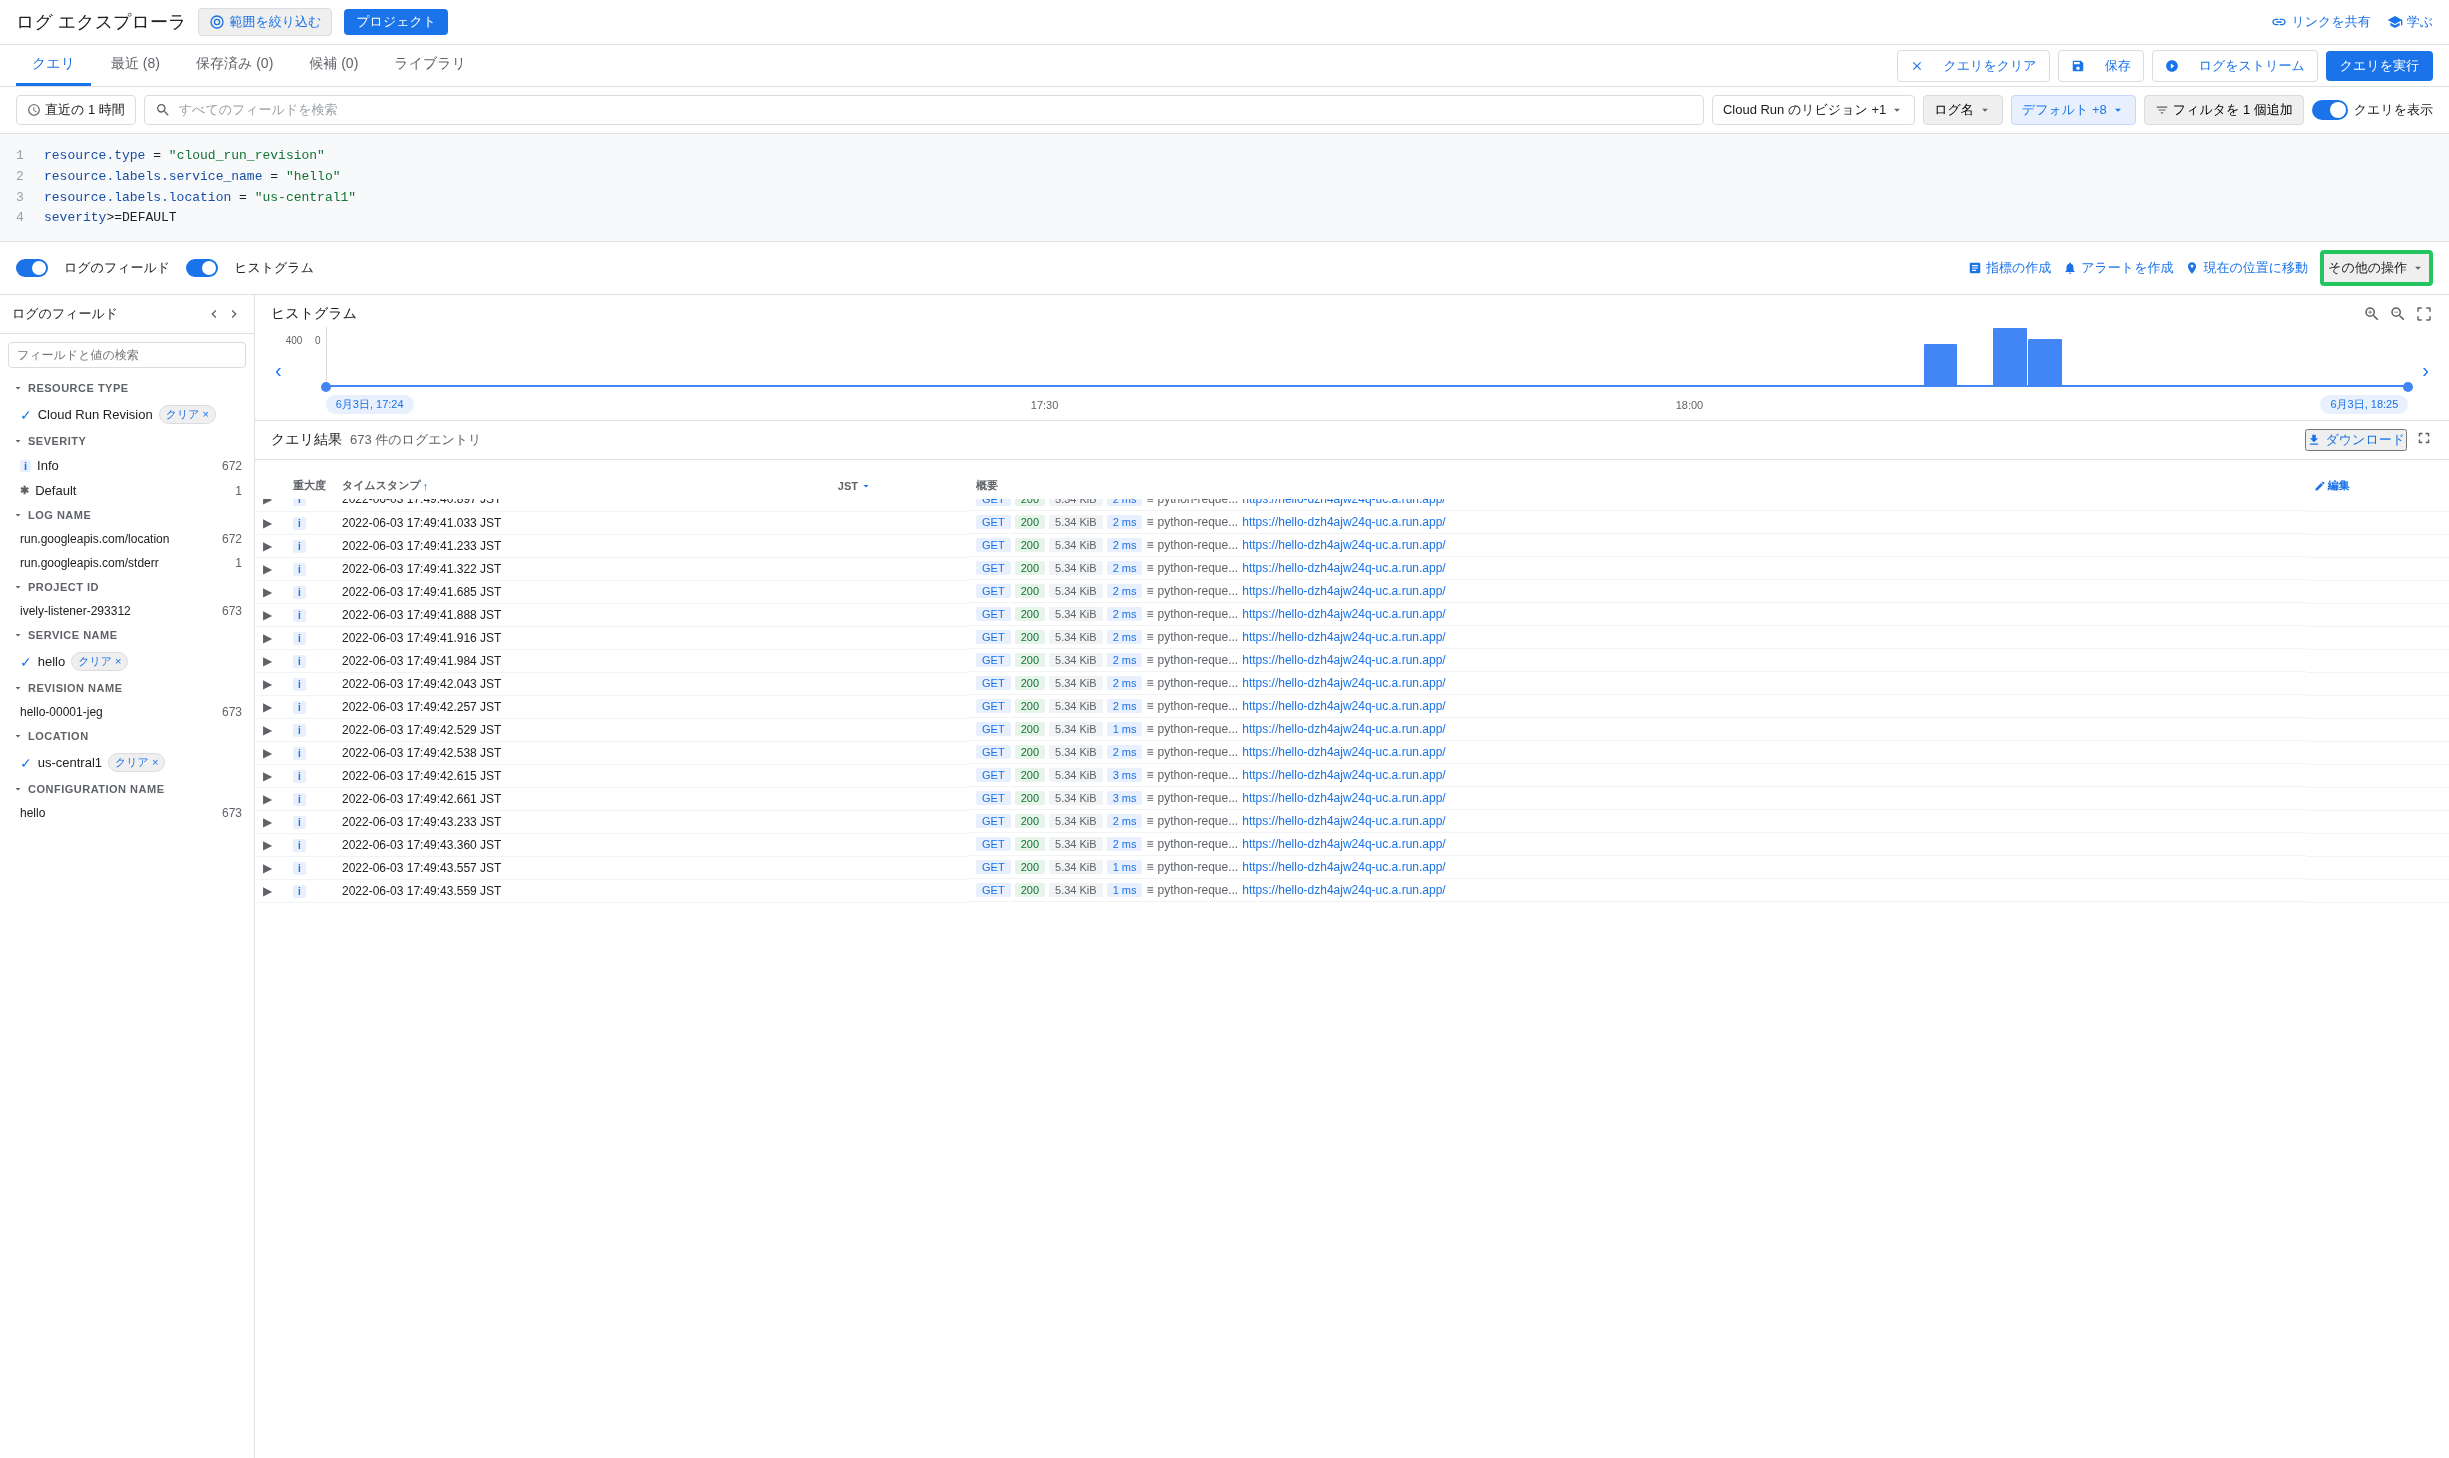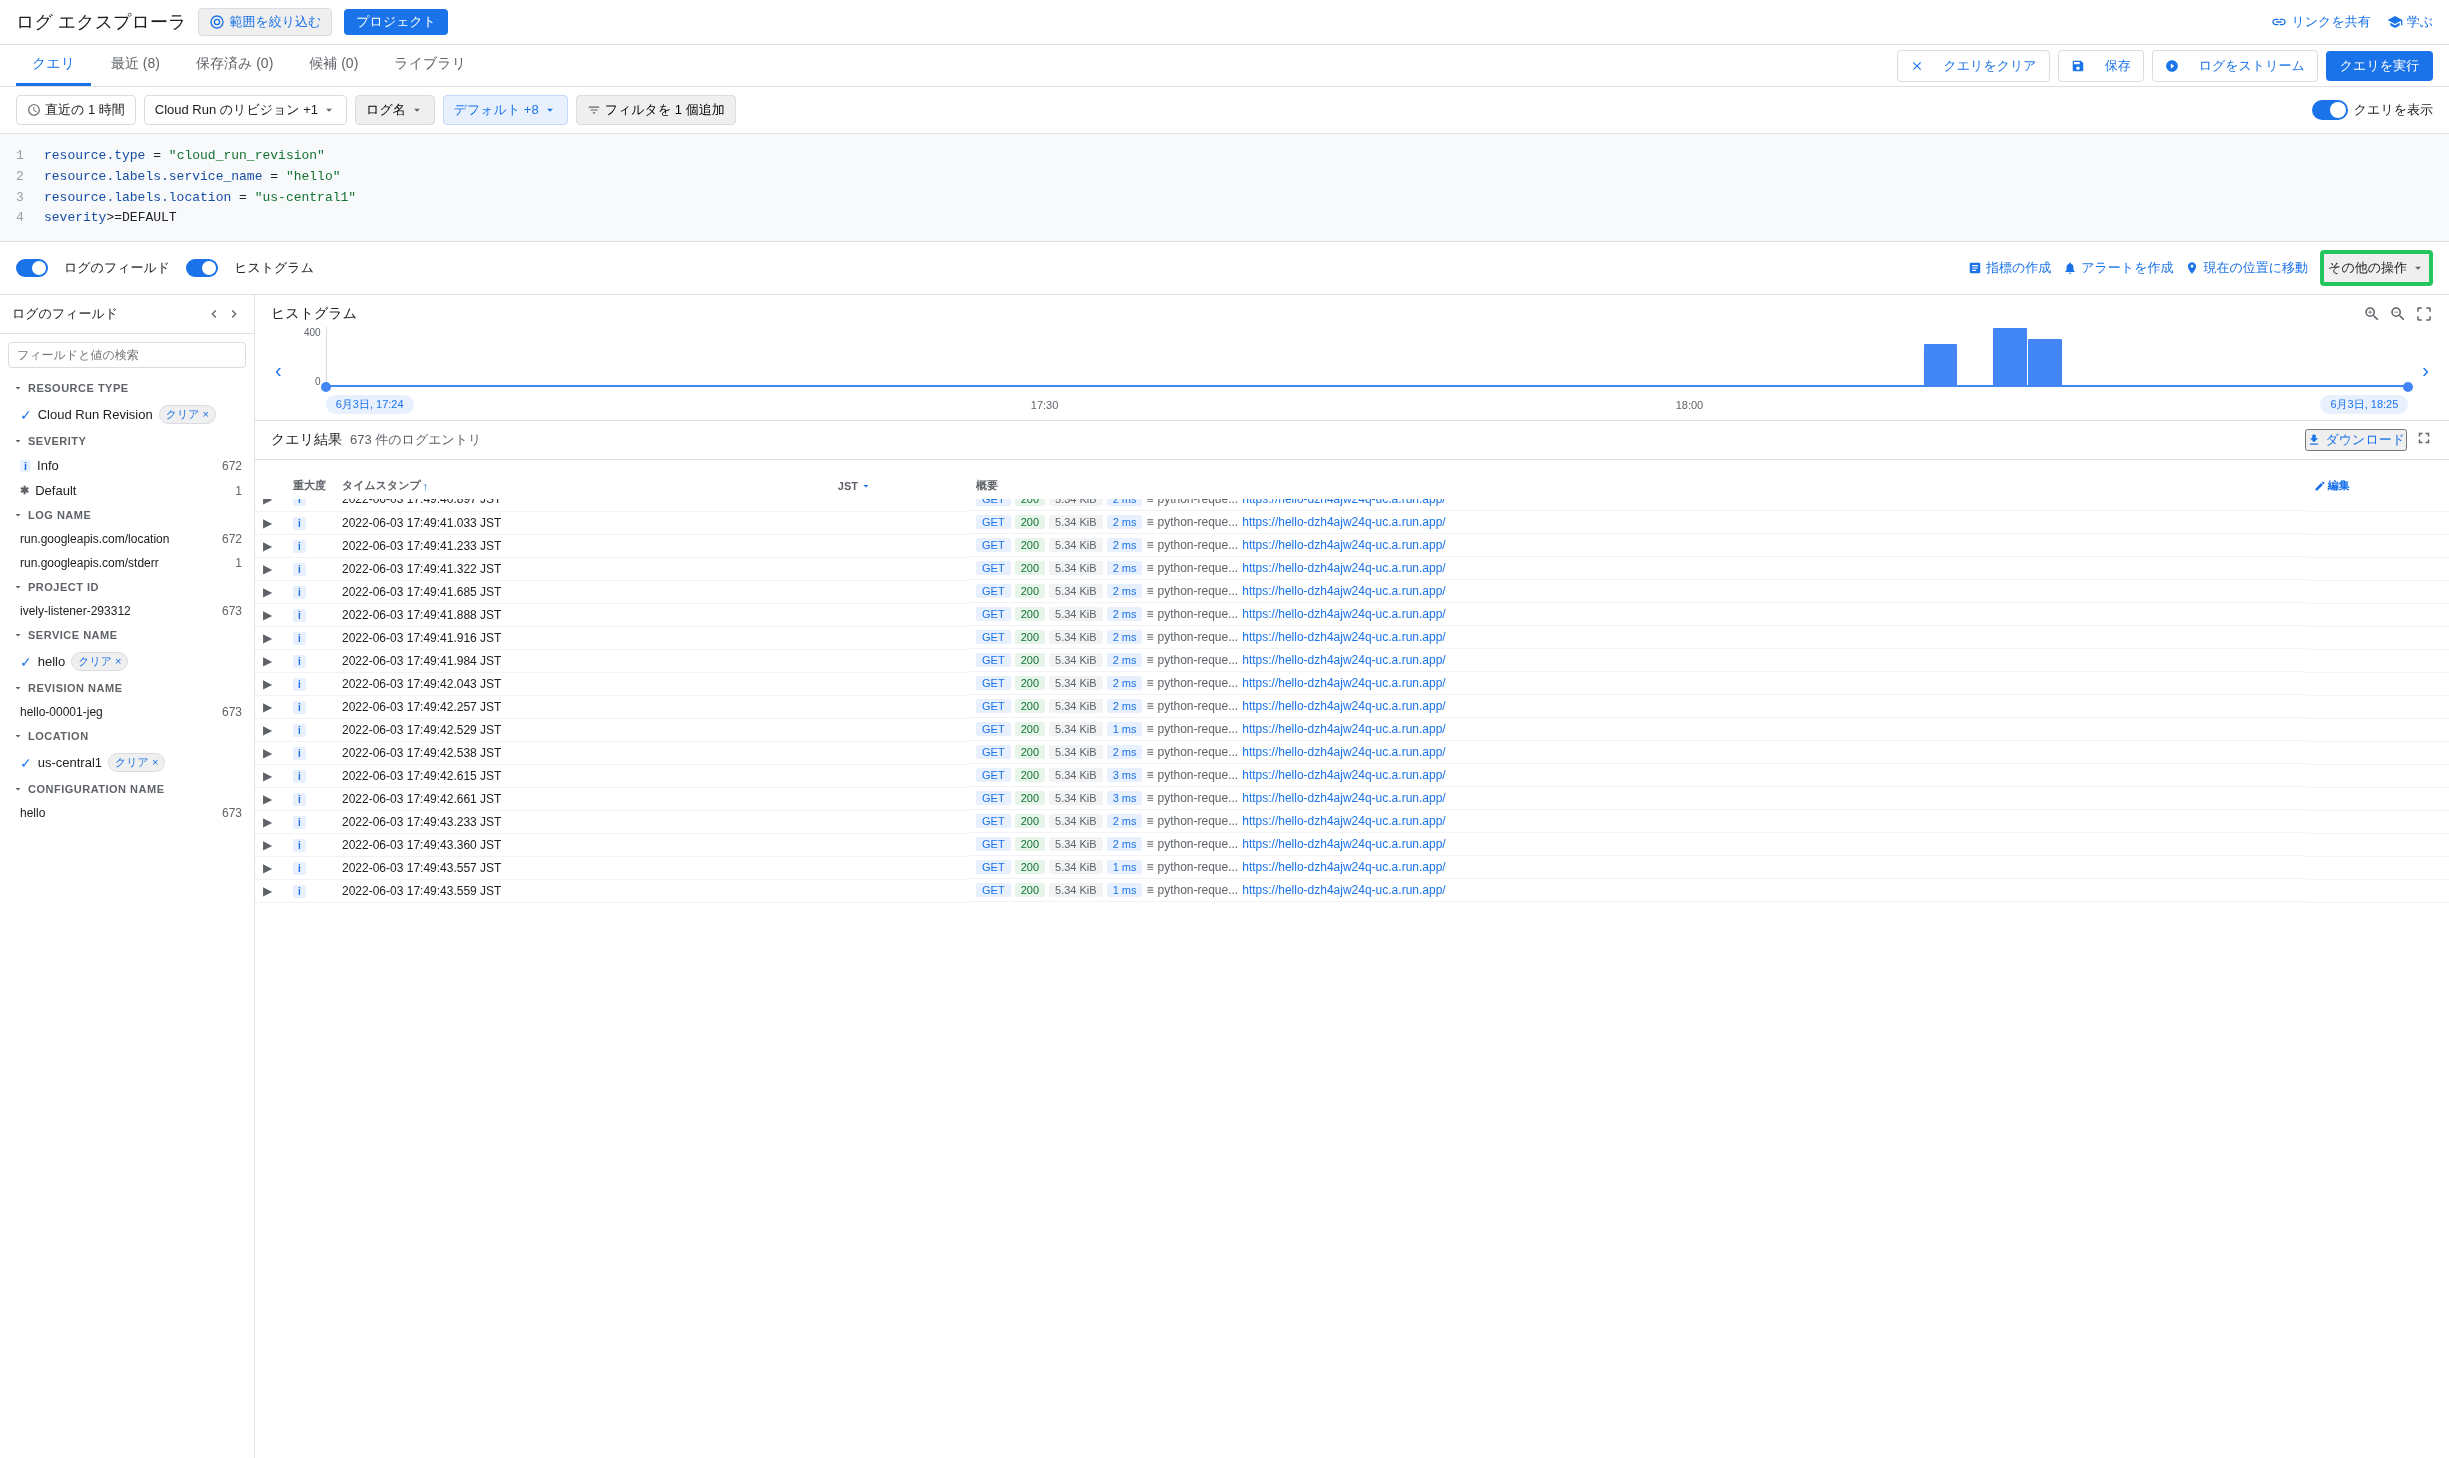--- a/index.html
+++ b/index.html
@@ -157,20 +157,26 @@
   </div>
 </div>
 
 <div class="toolbar">
   <button class="time-btn">
     <svg width="14" height="14" viewBox="0 0 24 24" fill="#5f6368">
         <path d="M11.99 2C6.47 2 2 6.48 2 12s4.47 10 9.99 10C17.52 22 22 17.52 22 12S17.52 2 11.99 2zM12 20c-4.42 0-8-3.58-8-8s3.58-8 8-8 8 3.58 8 8-3.58 8-8 8zm.5-13H11v6l5.25 3.15.75-1.23-4.5-2.67V7z"></path>
       </svg>
     <span>直近の 1 時間</span>
   </button>
+  <div class="search-input" style="border:1px solid #dadce0;border-radius:4px;display:flex;align-items:center;gap:8px;padding:5px 10px;flex:1;min-width:200px;">
+    <svg width="16" height="16" viewBox="0 0 24 24" fill="#5f6368">
+        <path d="M15.5 14h-.79l-.28-.27A6.471 6.471 0 0 0 16 9.5 6.5 6.5 0 1 0 9.5 16c1.61 0 3.09-.59 4.23-1.57l.27.28v.79l5 4.99L20.49 19l-4.99-5zm-6 0C7.01 14 5 11.99 5 9.5S7.01 5 9.5 5 14 7.01 14 9.5 11.99 14 9.5 14z"></path>
+      </svg>
+    <span style="color:#9aa0a6;">すべてのフィールドを検索</span>
+  </div>
   <button class="resource-btn">
     <span>Cloud Run のリビジョン +1</span>
     <svg width="14" height="14" viewBox="0 0 24 24" fill="#5f6368">
         <path d="M7 10l5 5 5-5z"></path>
       </svg>
   </button>
   <button class="log-name-btn">
     <span>ログ名</span>
     <svg width="14" height="14" viewBox="0 0 24 24" fill="#5f6368">
         <path d="M7 10l5 5 5-5z"></path>
@@ -391,21 +397,21 @@
             </svg>
         </div>
       </div>
 
       <div style="display:flex;align-items:stretch;position:relative;">
 
         <div style="display:flex;align-items:center;padding:0 4px;cursor:pointer;color:#1a73e8;font-size:20px;">‹</div>
 
         <div style="flex:1;position:relative;">
 
-          <div style="position:absolute;left:0;top:0;width:35px;height:60px;display:flex;flex-direction:column;justify-content:space-between;font-size:10px;color:#5f6368;text-align:right;">
+          <div style="position:absolute;left:0;top:8px;width:35px;height:60px;display:flex;justify-content:space-between;font-size:10px;color:#5f6368;text-align:right;">
             <span>400</span>
             <span>0</span>
           </div>
 
           <div style="margin-left:40px;margin-right:10px;position:relative;">
             <div style="display:flex;align-items:flex-end;height:60px;gap:1px;border-left:1px solid #dadce0;border-bottom:1px solid #4285f4;" id="histogram-bars">
             <div style="height: 0px; background: transparent; min-width: 8px; border-radius: 1px 1px 0px 0px; flex: 1 1 0%;"></div>
                 <div style="height: 0px; background: transparent; min-width: 8px; border-radius: 1px 1px 0px 0px; flex: 1 1 0%;"></div>
                 <div style="height: 0px; background: transparent; min-width: 8px; border-radius: 1px 1px 0px 0px; flex: 1 1 0%;"></div>
                 <div style="height: 0px; background: transparent; min-width: 8px; border-radius: 1px 1px 0px 0px; flex: 1 1 0%;"></div>

